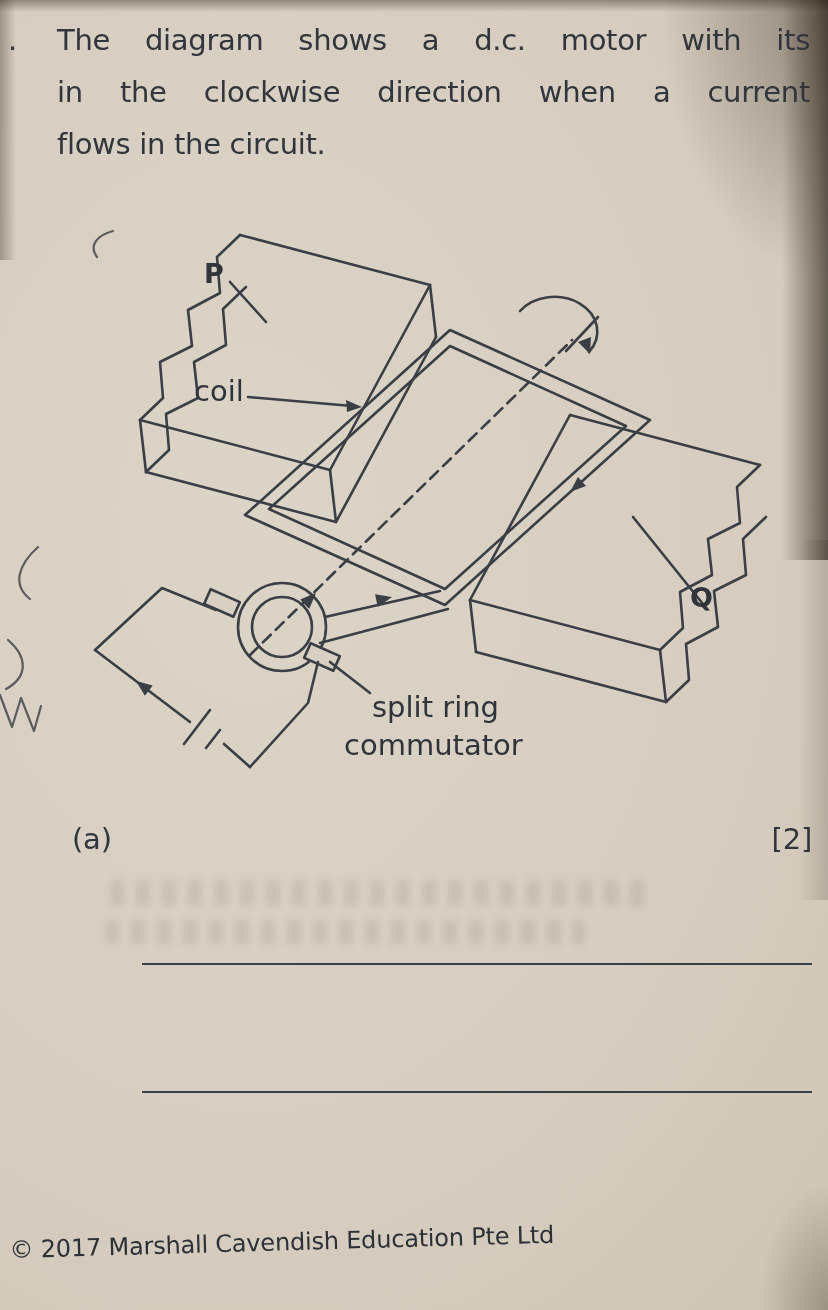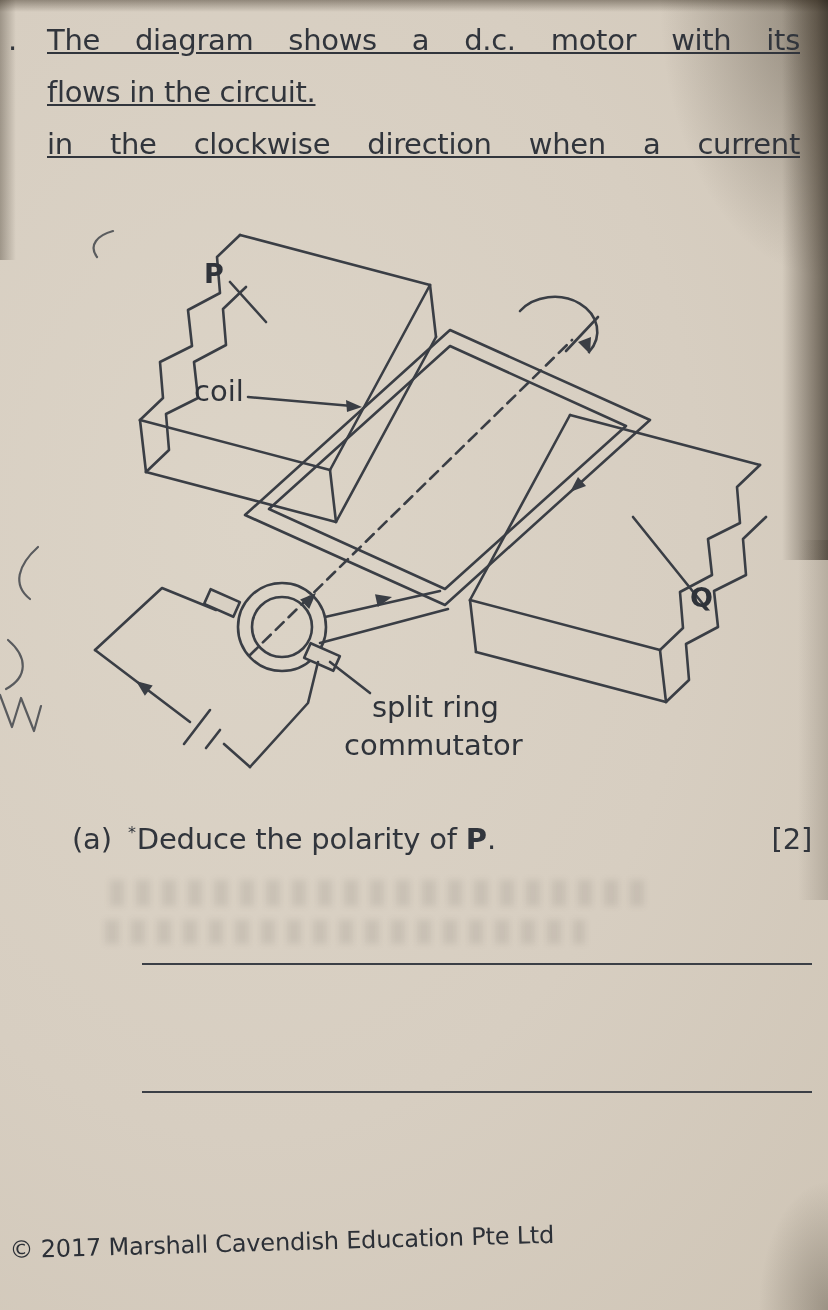--- a/index.html
+++ b/index.html
@@ -11,21 +11,21 @@
   
   .shade-top{position:absolute;left:0;top:0;width:100%;height:12px;background:linear-gradient(180deg,rgba(58,48,35,.45),rgba(58,48,35,0));pointer-events:none;}
   .shade-right{position:absolute;right:0;top:0;width:46px;height:560px;background:linear-gradient(90deg,rgba(48,39,27,0),rgba(48,39,27,.5) 75%,rgba(30,24,16,.62));pointer-events:none;}
   .shade-right-fade{position:absolute;right:0;top:540px;width:30px;height:360px;background:linear-gradient(90deg,rgba(48,39,27,0),rgba(48,39,27,.18));pointer-events:none;}
   .shade-tr{position:absolute;right:0;top:0;width:170px;height:280px;background:radial-gradient(ellipse at 100% 0%,rgba(40,32,20,.42),rgba(40,32,20,0) 70%);pointer-events:none;}
   .shade-left{position:absolute;left:0;top:0;width:16px;height:260px;background:linear-gradient(90deg,rgba(50,42,30,.35),rgba(50,42,30,0));pointer-events:none;}
   .shade-br{position:absolute;right:0;bottom:0;width:70px;height:130px;background:radial-gradient(ellipse at 100% 100%,rgba(48,40,28,.32),transparent 70%);pointer-events:none;}
 
   
   .q-marker{position:absolute;left:8px;top:14px;font-size:29px;line-height:52px;color:#31353c;font-weight:500;}
-  .q-block{position:absolute;left:47px;top:14px;width:753px;color:#31353c;text-decoration:underline;}
+  .q-block{position:absolute;left:57px;top:14px;width:753px;color:#31353c;}
   .q-line{font-size:29px;line-height:52px;font-weight:500;letter-spacing:-0.3px;text-align:justify;text-align-last:justify;}
   .q-line.last{text-align-last:left;}
 
   .diagram{position:absolute;left:0;top:225px;width:828px;height:580px;}
   .diagram svg{display:block;}
   .dtext{font-family:"DejaVu Sans","Liberation Sans",sans-serif;fill:#2f333a;}
 
   .part-a{position:absolute;top:822px;left:72px;right:16px;display:flex;font-size:29px;color:#31353c;font-weight:500;letter-spacing:-0.2px;}
   .part-a .lbl{width:56px;flex:0 0 auto;}
   .sup{font-size:0.55em;vertical-align:super;margin-right:1px;}
@@ -53,22 +53,22 @@
   <div class="shade-tr"></div>
   <div class="shade-right"></div>
   <div class="shade-right-fade"></div>
   <div class="shade-left"></div>
   <div class="shade-br"></div>
 
   <div class="q-marker">.</div>
 
   <div class="q-block">
     <div class="q-line">The diagram shows a d.c. motor with its</div>
+    <div class="q-line">in the clockwise direction when a current</div>
     <div class="q-line last">flows in the circuit.</div>
-    <div class="q-line">in the clockwise direction when a current</div>
   </div>
 
   <div class="diagram">
     <svg viewBox="0 0 828 580" width="828" height="580" xmlns="http://www.w3.org/2000/svg">
       <g stroke="#3a3e45" stroke-width="2.6" fill="none" stroke-linecap="round" stroke-linejoin="round">
 
         <g>
           <path d="M140,195 L163,173 L160,137 L192,121 L188,85 L220,68 L217,32 L240,10"></path>
           <path d="M146,247 L169,225 L166,189 L198,173 L194,137 L226,120 L223,84 L246,62"></path>
           <path d="M240,10 L430,60"></path>
@@ -152,21 +152,20 @@
       <text class="dtext" x="204" y="58" font-size="27" font-weight="bold">P</text>
       <text class="dtext" x="194" y="176" font-size="29">coil</text>
       <text class="dtext" x="690" y="382" font-size="27" font-weight="bold">Q</text>
       <text class="dtext" x="372" y="492" font-size="29">split ring</text>
       <text class="dtext" x="344" y="530" font-size="29">commutator</text>
     </svg>
   </div>
 
   <div class="part-a">
     <span class="lbl">(a)</span>
-    <span><span class="sup">*</span><span>Deduce the polarity of </span><span class="bold-p">P</span><span>.</span></span>
     <span class="marks">[2]</span>
   </div>
 
   <div class="smudge sm1"></div>
   <div class="smudge sm2"></div>
 
   <div class="answer-line ans1"></div>
   <div class="answer-line ans2"></div>
 
   <div class="footer">© 2017 Marshall Cavendish Education Pte Ltd</div>

